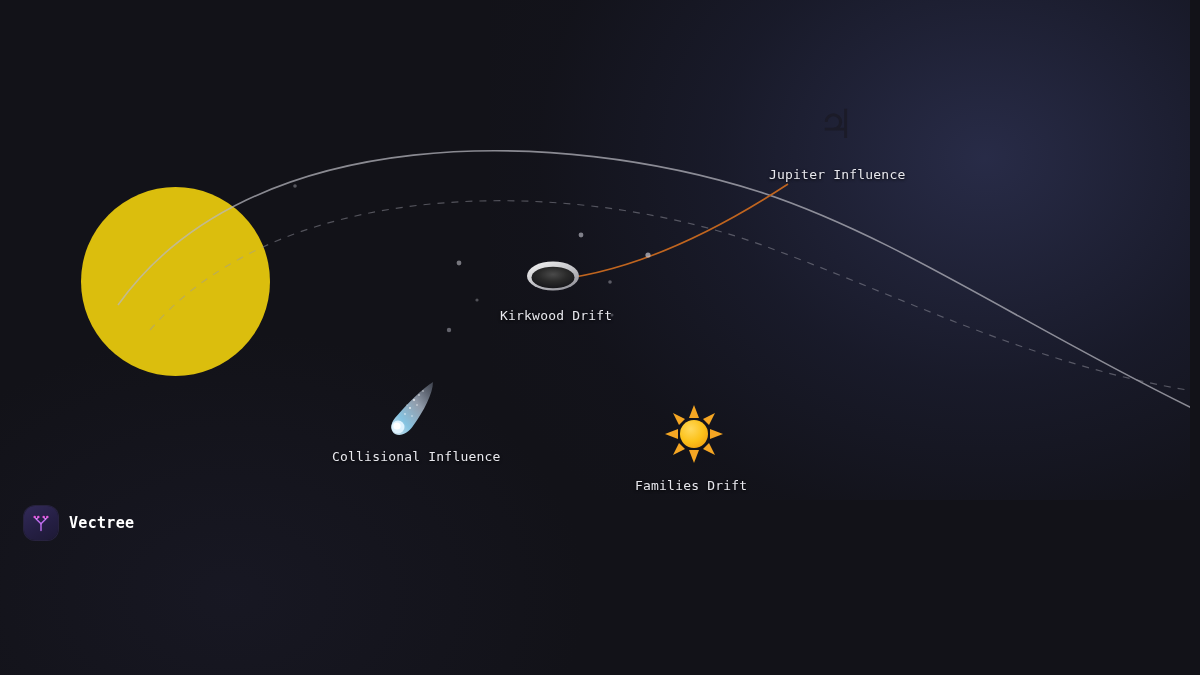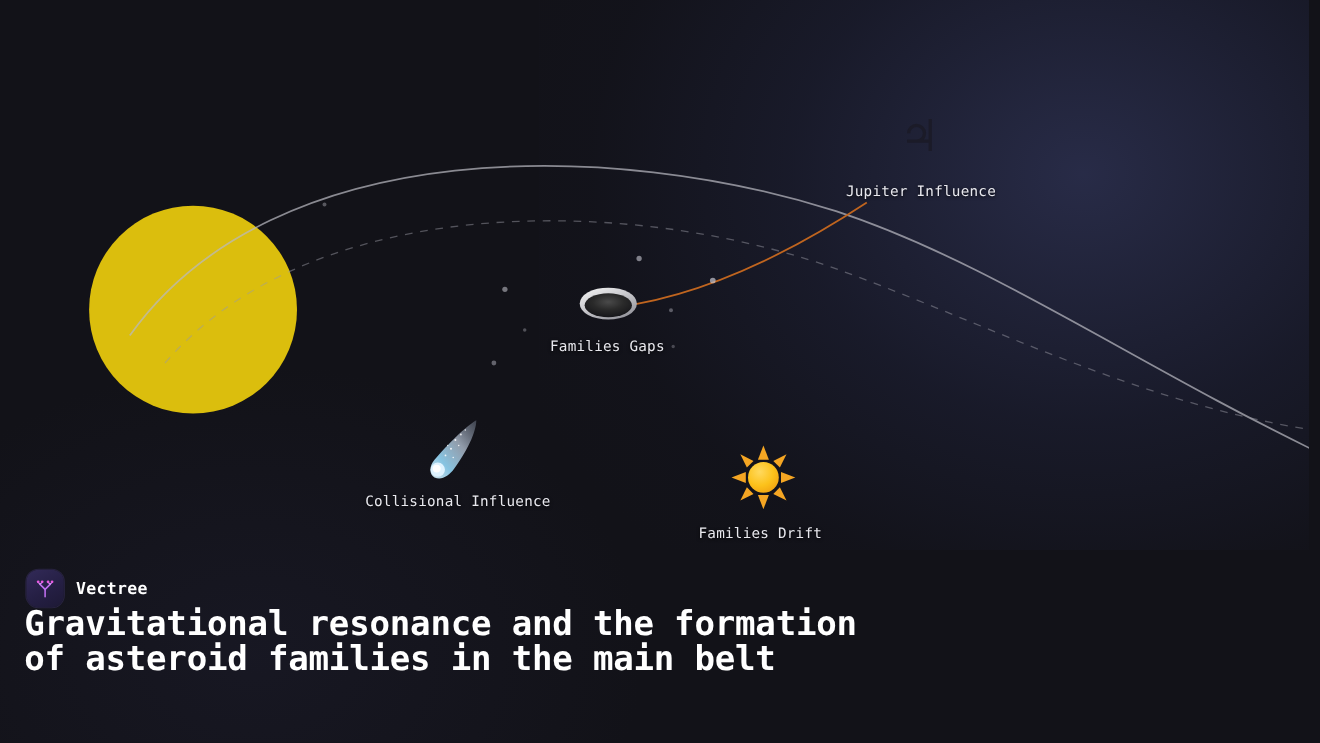--- a/index.html
+++ b/index.html
@@ -66,21 +66,21 @@
     user-select:none;
   }
 
   
   .icon-comet { position:absolute; left:381px; top:378px; width:60px; height:60px; }
   .icon-sun   { position:absolute; left:664px; top:404px; width:60px; height:60px; }
 
   
   #footer {
     position:absolute;
-    left:0; right:0; bottom:4px;
+    left:0; right:0; bottom:16px;
     height:172px;
     padding:0 36px;
   }
   .brand-row {
     position:absolute;
     left:24px; top:19px;
     display:flex; align-items:center; gap:11px;
   }
   .brand-logo {
     width:34px; height:34px;
@@ -197,21 +197,21 @@
       <path d="M51 9 L45 21 L39 15 Z"></path>
       <path d="M9 51 L15 39 L21 45 Z"></path>
     </g>
     <circle cx="30" cy="30" r="14" fill="url(#sunEmojiCore)"></circle>
   </svg>
 
   <span class="jupiter-glyph" style="color: rgb(27, 27, 40);">♃</span>
 
   <span class="node-label" style="left:769px; top:167px;">Jupiter Influence</span>
 
-  <span class="node-label" style="left:500px; top:308px;">Families Gaps</span>
+  <span class="node-label" style="left:500px; top:308px;">Kirkwood Drift</span>
 
   <span class="node-label" style="left:332px; top:449px;">Collisional Influence</span>
 
   <span class="node-label" style="left:635px; top:478px;">Families Drift</span>
 
   <div id="footer">
 
     <div class="brand-row">
       <span class="brand-logo">
         <svg width="20" height="20" viewBox="0 0 24 24">
@@ -222,17 +222,16 @@
           <path d="M17.5 7.5 L15.4 5.2 M17.5 7.5 L19.5 5.2" stroke="#d489f5" stroke-width="1.3" fill="none" stroke-linecap="round"></path>
           <circle cx="4.4" cy="4.7" r="1.5" fill="#e55ae0"></circle>
           <circle cx="8.8" cy="4.7" r="1.5" fill="#e55ae0"></circle>
           <circle cx="15.2" cy="4.7" r="1.5" fill="#e55ae0"></circle>
           <circle cx="19.6" cy="4.7" r="1.5" fill="#e55ae0"></circle>
         </svg>
       </span>
       <span class="brand-name">Vectree</span>
     </div>
 
-    <h1 id="headline">Gravitational resonance and the formation of asteroid families in the main belt</h1>
 
   </div>
 
 </div>
 
 </body></html>

